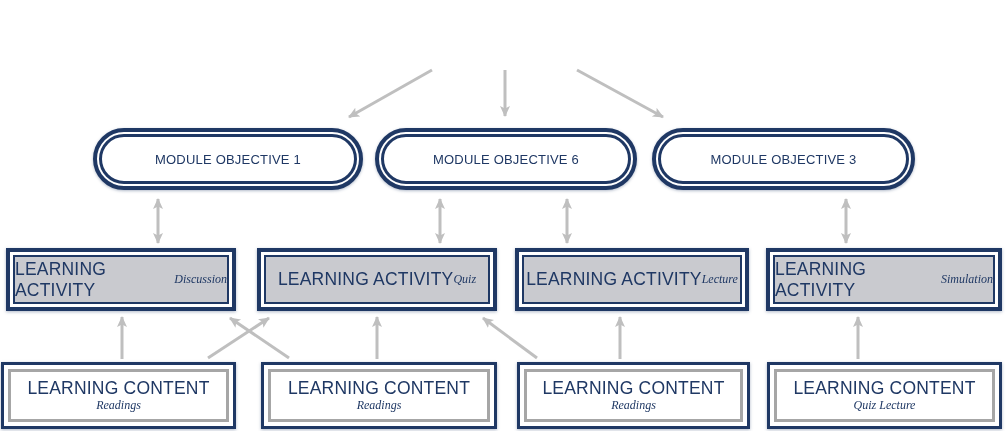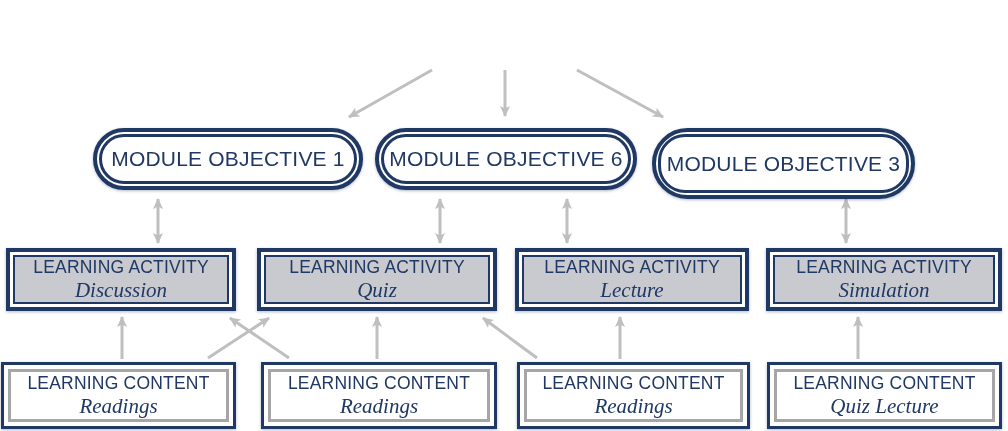--- a/index.html
+++ b/index.html
@@ -31,38 +31,38 @@
   .pill-dark .pill-label {
     position:relative; color:#ffffff; font-size:20px; letter-spacing:.4px;
   }
   .pill-light {
     background:#ffffff;
     border:4px solid var(--navy);
     box-shadow:0 1px 3px rgba(31,56,100,.35);
   }
   .pill-light .ring { inset:2px; border:3px solid var(--navy); border-radius:27px; }
   .pill-light .pill-label {
-    position:relative; color:var(--navy); font-size:21px; letter-spacing:.2px;
+    position:relative; color:var(--navy); font-size:13px; letter-spacing:.2px;
   }
   
   .rect-node {
     position:absolute;
     background:#ffffff;
     display:flex;
   }
   .activity {
     border:4px solid var(--navy);
     padding:3px;
     box-shadow:0 1px 3px rgba(31,56,100,.35);
   }
   .activity .inner {
     flex:1;
     background:var(--activity-fill);
     border:2px solid var(--navy);
-    display:flex; flex-direction:column; align-items:center; justify-content:center;
+    display:flex; flex-direction:row; align-items:center; justify-content:center;
     line-height:1.15;
   }
   .content {
     border:3px solid var(--navy);
     padding:4px;
     box-shadow:0 1px 3px rgba(31,56,100,.35);
   }
   .content .inner {
     flex:1;
     background:#ffffff;
@@ -70,21 +70,21 @@
     display:flex; flex-direction:column; align-items:center; justify-content:center;
     line-height:1.15;
   }
   .node-title {
     color:var(--navy); font-size:17.5px; letter-spacing:.2px;
   }
   .node-subtitle {
     color:var(--navy);
     font-family:"Liberation Serif", serif;
     font-style:italic;
-    font-size:21px;
+    font-size:12px;
     margin-top:1px;
   }
   
   svg.edges { position:absolute; inset:0; pointer-events:none; }
   .edge { stroke:var(--arrow); stroke-width:3; }
 </style>
 </head>
 <body>
 
 <div class="canvas">
@@ -116,21 +116,21 @@
 
 
   <div class="pill pill-light" style="left:93px; top:128px; width:270px; height:62px;">
     <span class="ring"></span>
     <span class="pill-label">MODULE OBJECTIVE 1</span>
   </div>
   <div class="pill pill-light" style="left:375px; top:128px; width:262px; height:62px;">
     <span class="ring"></span>
     <span class="pill-label">MODULE OBJECTIVE 6</span>
   </div>
-  <div class="pill pill-light" style="left:652px; top:128px; width:263px; height:71px;">
+  <div class="pill pill-light" style="left:652px; top:128px; width:263px; height:62px;">
     <span class="ring"></span>
     <span class="pill-label">MODULE OBJECTIVE 3</span>
   </div>
 
   <div class="rect-node activity" style="left:6px; top:248px; width:230px; height:63px;">
     <div class="inner">
       <span class="node-title">LEARNING ACTIVITY</span>
       <span class="node-subtitle">Discussion</span>
     </div>
   </div>

